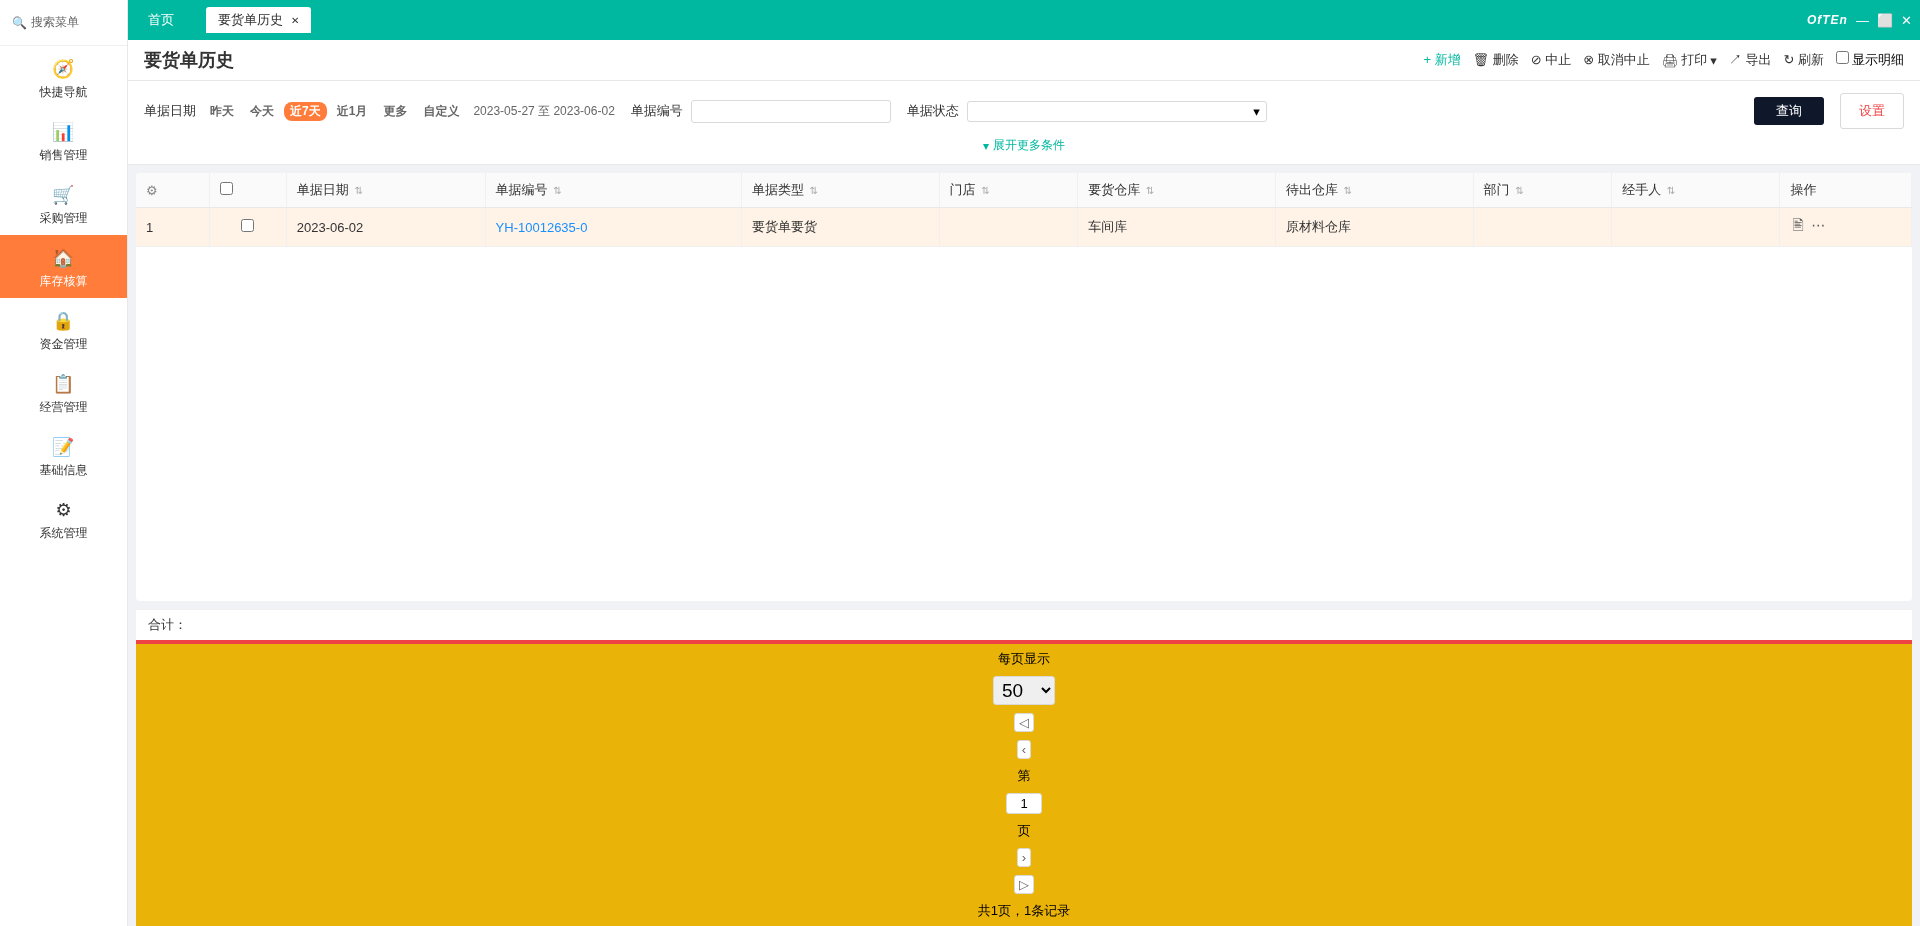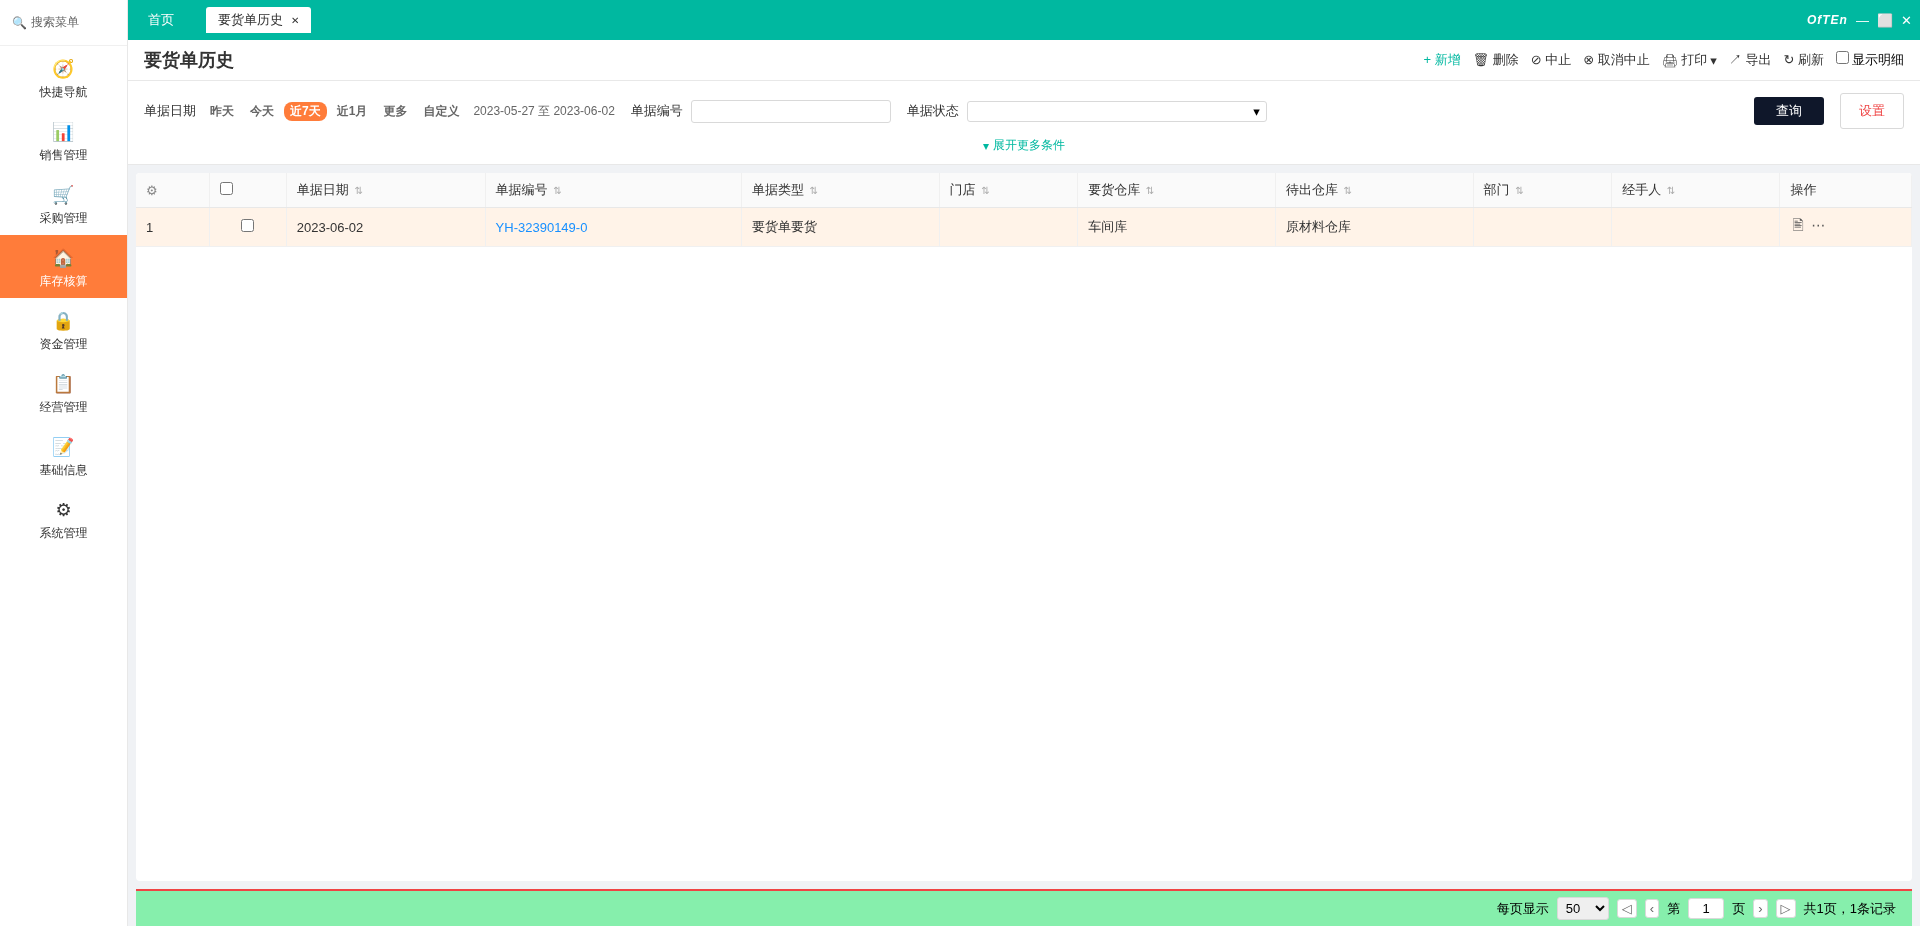--- a/index.html
+++ b/index.html
@@ -228,32 +228,33 @@
       border-top: 1px solid #f0f0f0;
       padding: 6px 12px;
       color: #333;
       font-size: 13px;
     }
     .pagination-bar {
       display: flex;
       align-items: center;
       justify-content: flex-end;
       padding: 6px 16px;
-      background: #86efac;
-      border-top: 2px solid #ef4444;
+      background: #eab308;
+      border-top: 4px solid #ef4444;
       font-size: 13px;
       gap: 8px;
       flex-shrink: 0;
       margin: 0 8px;
+      flex-direction: column;
     }
     .page-size-select {
       border: 1px solid #d9d9d9;
       border-radius: 3px;
       padding: 2px 4px;
-      font-size: 13px;
+      font-size: 19px;
     }
     .page-nav-btn {
       cursor: pointer;
       color: #666;
       padding: 1px 4px;
       border: 1px solid #d9d9d9;
       border-radius: 3px;
       background: #fff;
       font-size: 13px;
     }
@@ -414,36 +415,39 @@
             <th>部门 <span class="sort-icon">⇅</span></th>
             <th>经手人 <span class="sort-icon">⇅</span></th>
             <th>操作</th>
           </tr>
         </thead>
         <tbody id="table-body">
         <tr class="highlight">
     <td>1</td>
     <td class="checkbox-cell"><input type="checkbox" style=""></td>
     <td>2023-06-02</td>
-    <td><a class="doc-link">YH-32390149-0</a></td>
+    <td><a class="doc-link">YH-10012635-0</a></td>
     <td>要货单要货</td>
     <td></td>
     <td>车间库</td>
     <td>原材料仓库</td>
     <td></td>
     <td></td>
     <td>
       <span class="op-icon" title="查看">🖹</span>
       <span class="op-icon" title="更多">⋯</span>
     </td>
   </tr>
           </tbody>
       </table>
     </div>
 
+    <div class="table-footer">
+      <span>合计：</span>
+    </div>
 
     <div class="pagination-bar">
       <span>每页显示</span>
       <select class="page-size-select" id="page-size-select"><option value="20">20</option><option value="50" selected="">50</option><option value="100">100</option><option value="200">200</option></select>
       <button class="page-nav-btn">◁</button>
       <button class="page-nav-btn">‹</button>
       <span>第</span>
       <input class="page-input" id="page-input" value="1" style="">
       <span>页</span>
       <button class="page-nav-btn">›</button>

